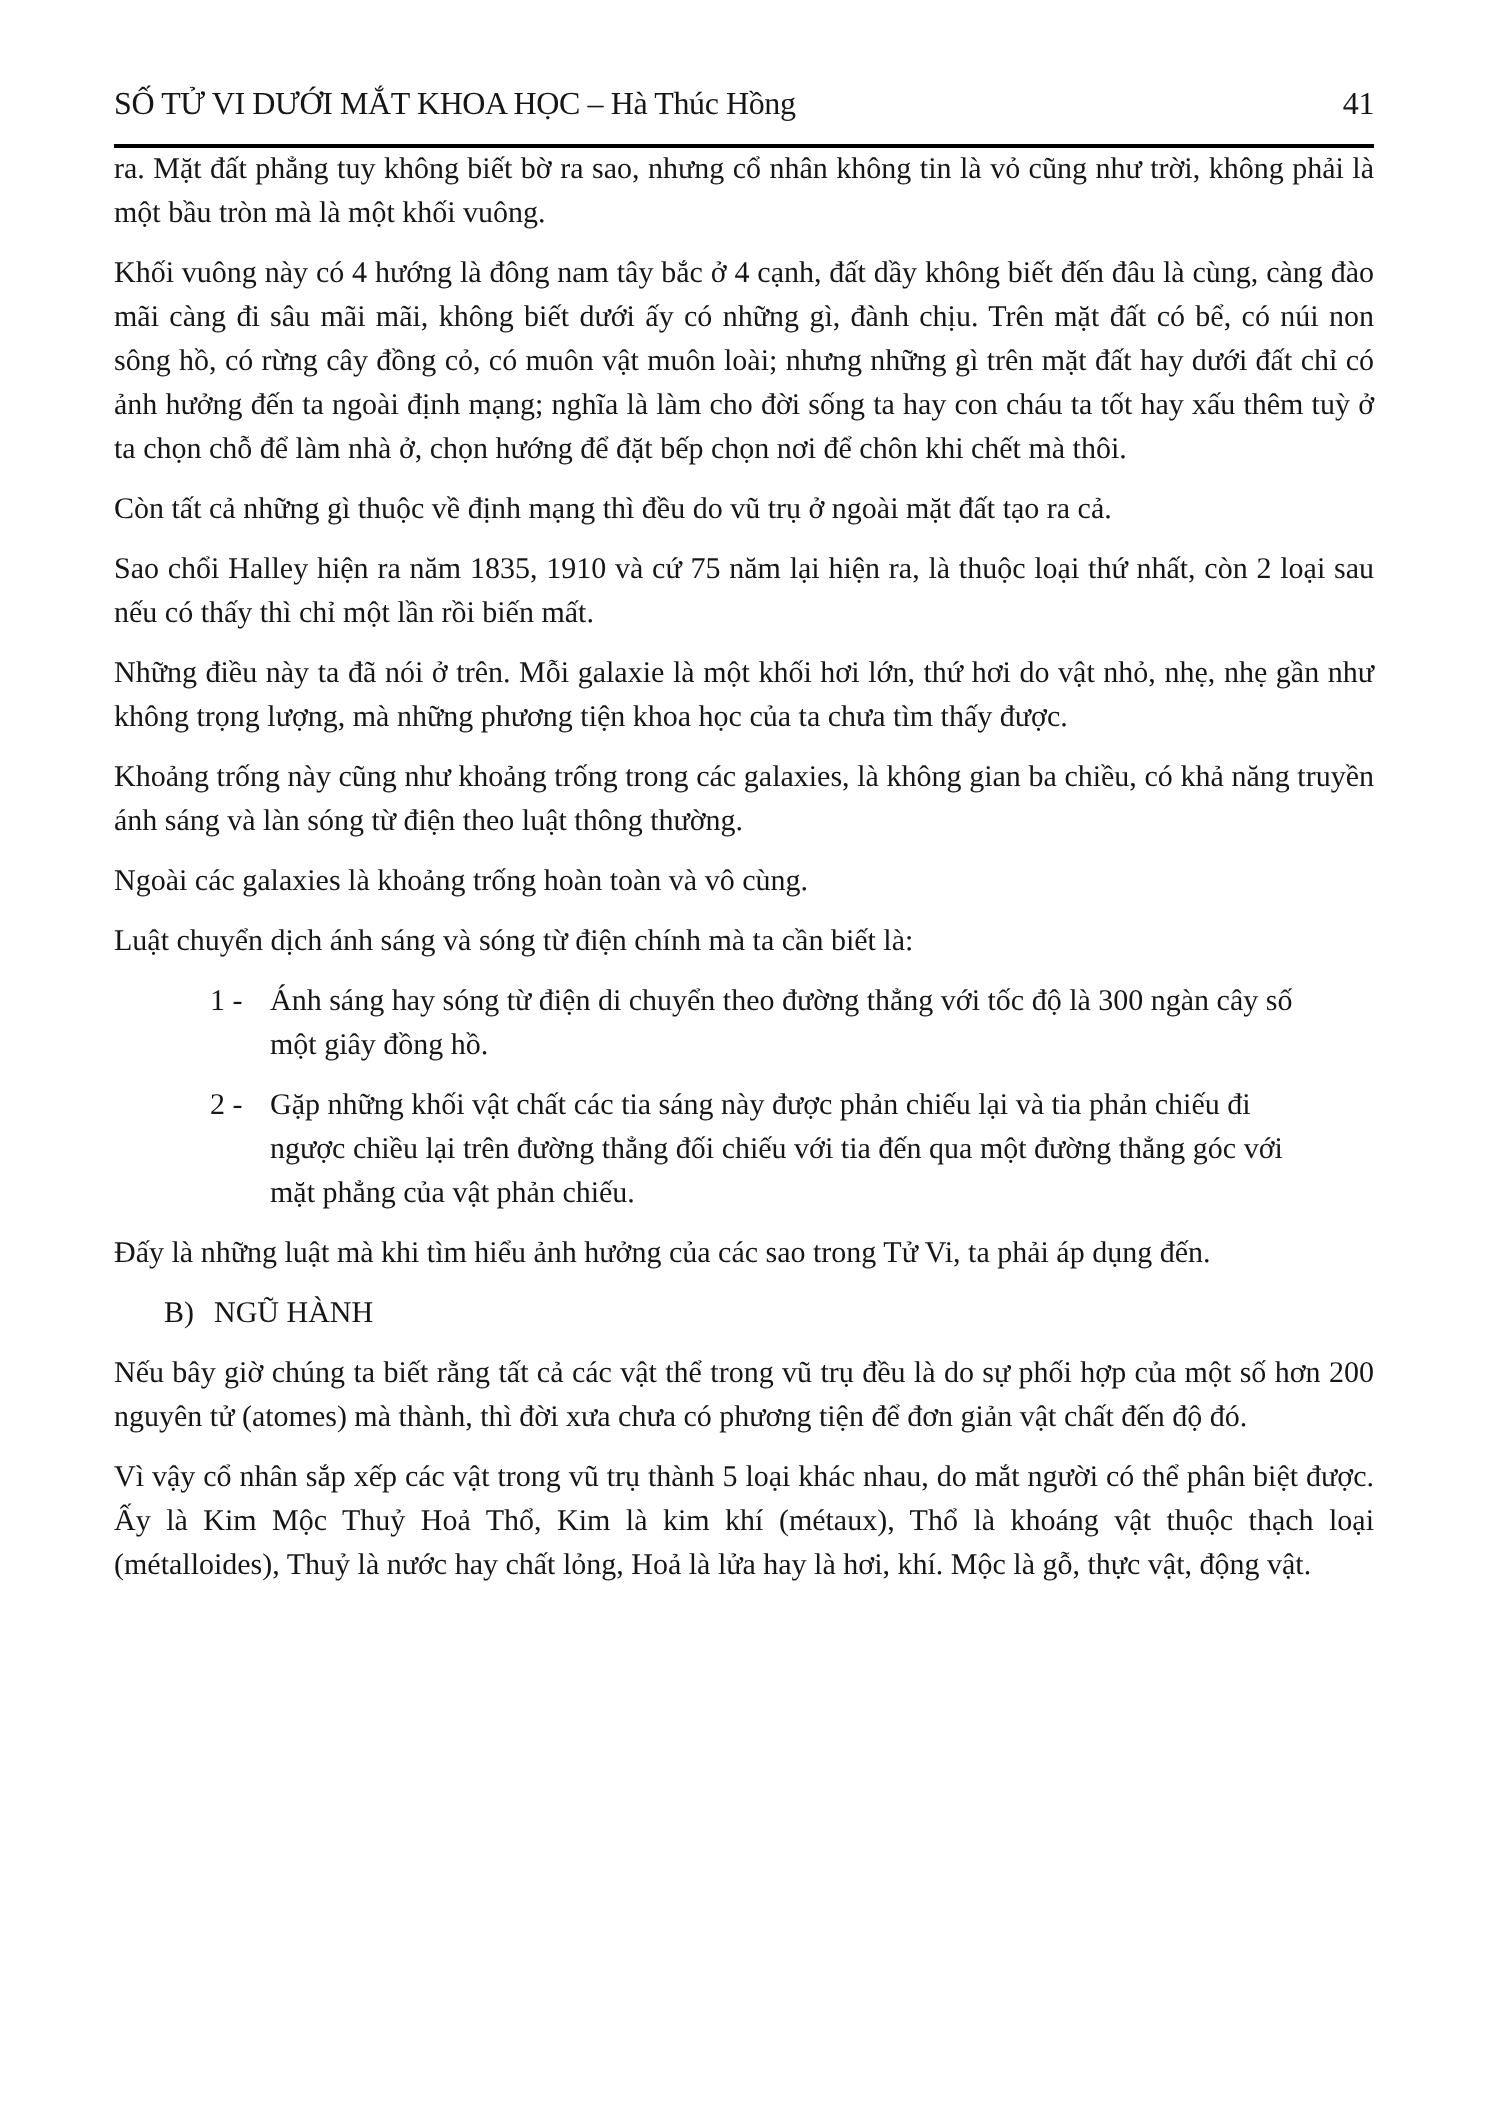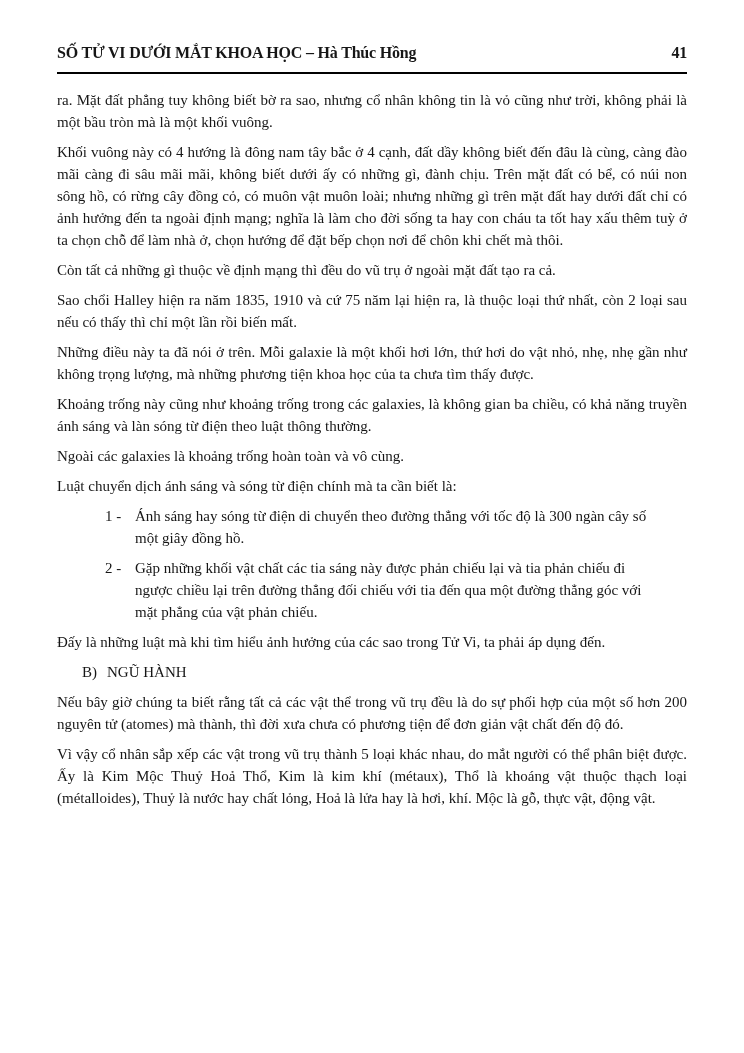--- a/index.html
+++ b/index.html
@@ -23,26 +23,25 @@
   }
   .header {
     display: flex;
     justify-content: space-between;
     align-items: flex-end;
     font-size: 16px;
     letter-spacing: -0.2px;
     padding-bottom: 10px;
     border-bottom: 2px solid #000000;
     white-space: nowrap;
-    font-weight: bold;
   }
   .header .title { }
   .header .pagenum { }
   .content {
-    margin-top: 15px;
+    margin-top: 0;
     font-size: 15px;
     line-height: 22px;
     text-align: justify;
   }
   .para {
     margin: 0 0 8px 0;
   }
   .list {
     margin: 0 30px 8px 48px;
   }

